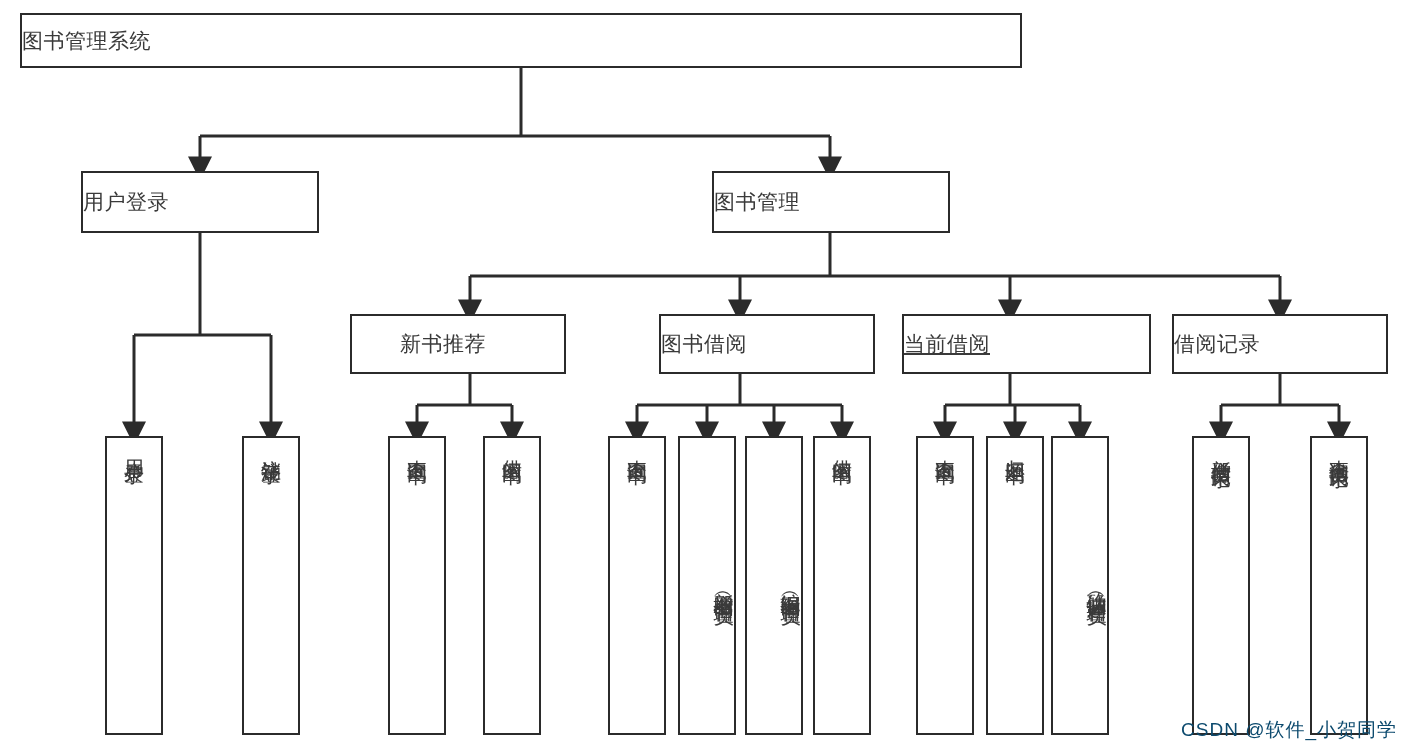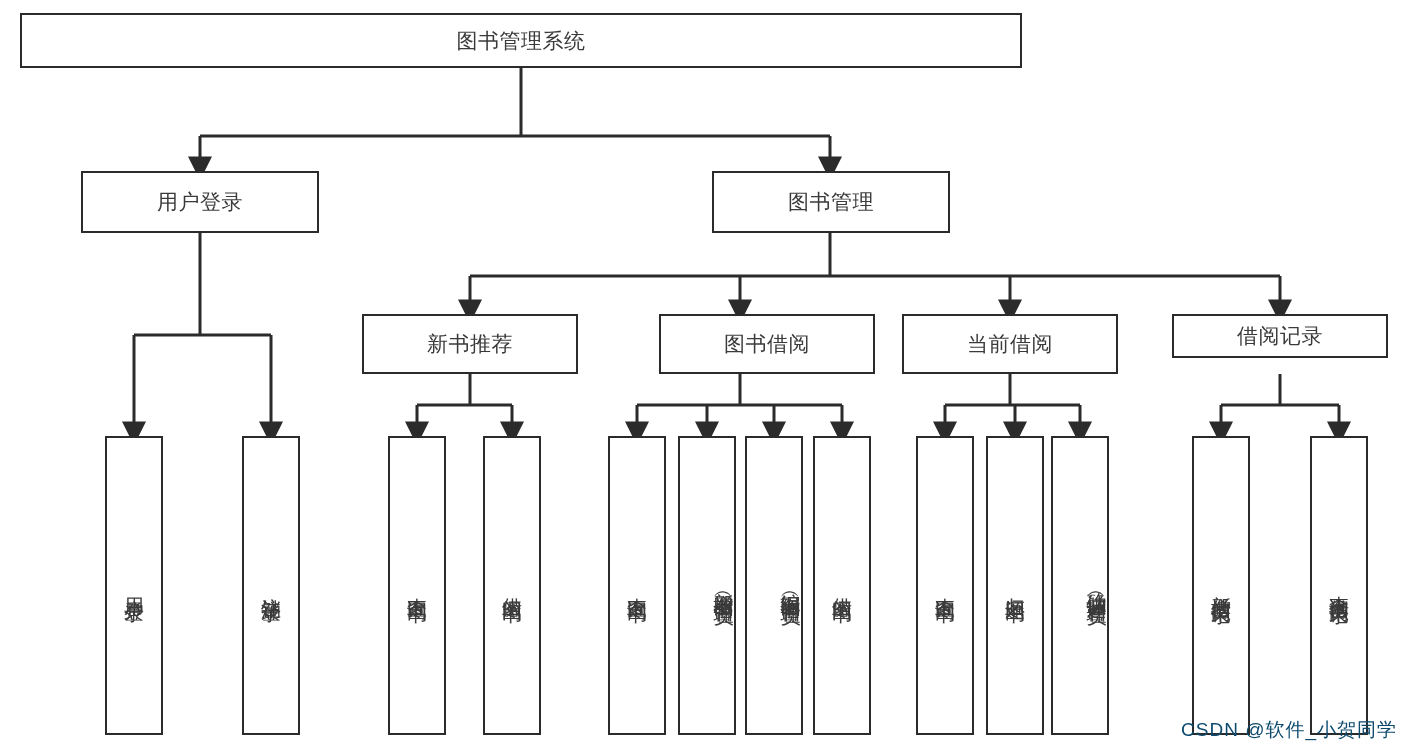--- a/index.html
+++ b/index.html
@@ -11,21 +11,20 @@
   }
   #stage{position:relative;width:1405px;height:747px;}
   #wires{position:absolute;left:0;top:0;width:1405px;height:747px;}
   .node{
     position:absolute;
     box-sizing:border-box;
     background:#ffffff;
     border:2px solid #2b2b2b;
     display:flex;
     align-items:center;
-    justify-content:center;
     color:#3a3a3a;
     letter-spacing:.5px;
   }
   .node.h{ font-size:21px; }
   .node.v{
     writing-mode:vertical-rl;
     text-orientation:upright;
     font-size:20px;
     letter-spacing:2px;
     line-height:1.05;
@@ -101,30 +100,30 @@
     <span class="label">图书管理系统</span>
   </div>
 
   <div class="node h" style="left:81px;top:171px;width:238px;height:62px;">
     <span class="label">用户登录</span>
   </div>
   <div class="node h" style="left:712px;top:171px;width:238px;height:62px;">
     <span class="label">图书管理</span>
   </div>
 
-  <div class="node h" style="left:362px;top:314px;width:216px;height:60px;">
+  <div class="node h" style="left:350px;top:314px;width:216px;height:60px;padding-left:48px;">
     <span class="label">新书推荐</span>
   </div>
   <div class="node h" style="left:632px;top:314px;width:216px;height:60px;margin-left:27px;">
     <span class="label">图书借阅</span>
   </div>
-  <div class="node h" style="left:902px;top:314px;width:216px;height:60px;">
+  <div class="node h" style="left:902px;top:314px;width:249px;height:60px;text-decoration:underline;">
     <span class="label">当前借阅</span>
   </div>
-  <div class="node h" style="left:1172px;top:314px;width:216px;height:44px;">
+  <div class="node h" style="left:1172px;top:314px;width:216px;height:60px;">
     <span class="label">借阅记录</span>
   </div>
 
   <div class="node v" style="left:105px;top:436px;width:58px;height:299px;">
     <span class="label">用户登录</span>
   </div>
   <div class="node v" style="left:242px;top:436px;width:58px;height:299px;">
     <span class="label">注销登录</span>
   </div>
 

